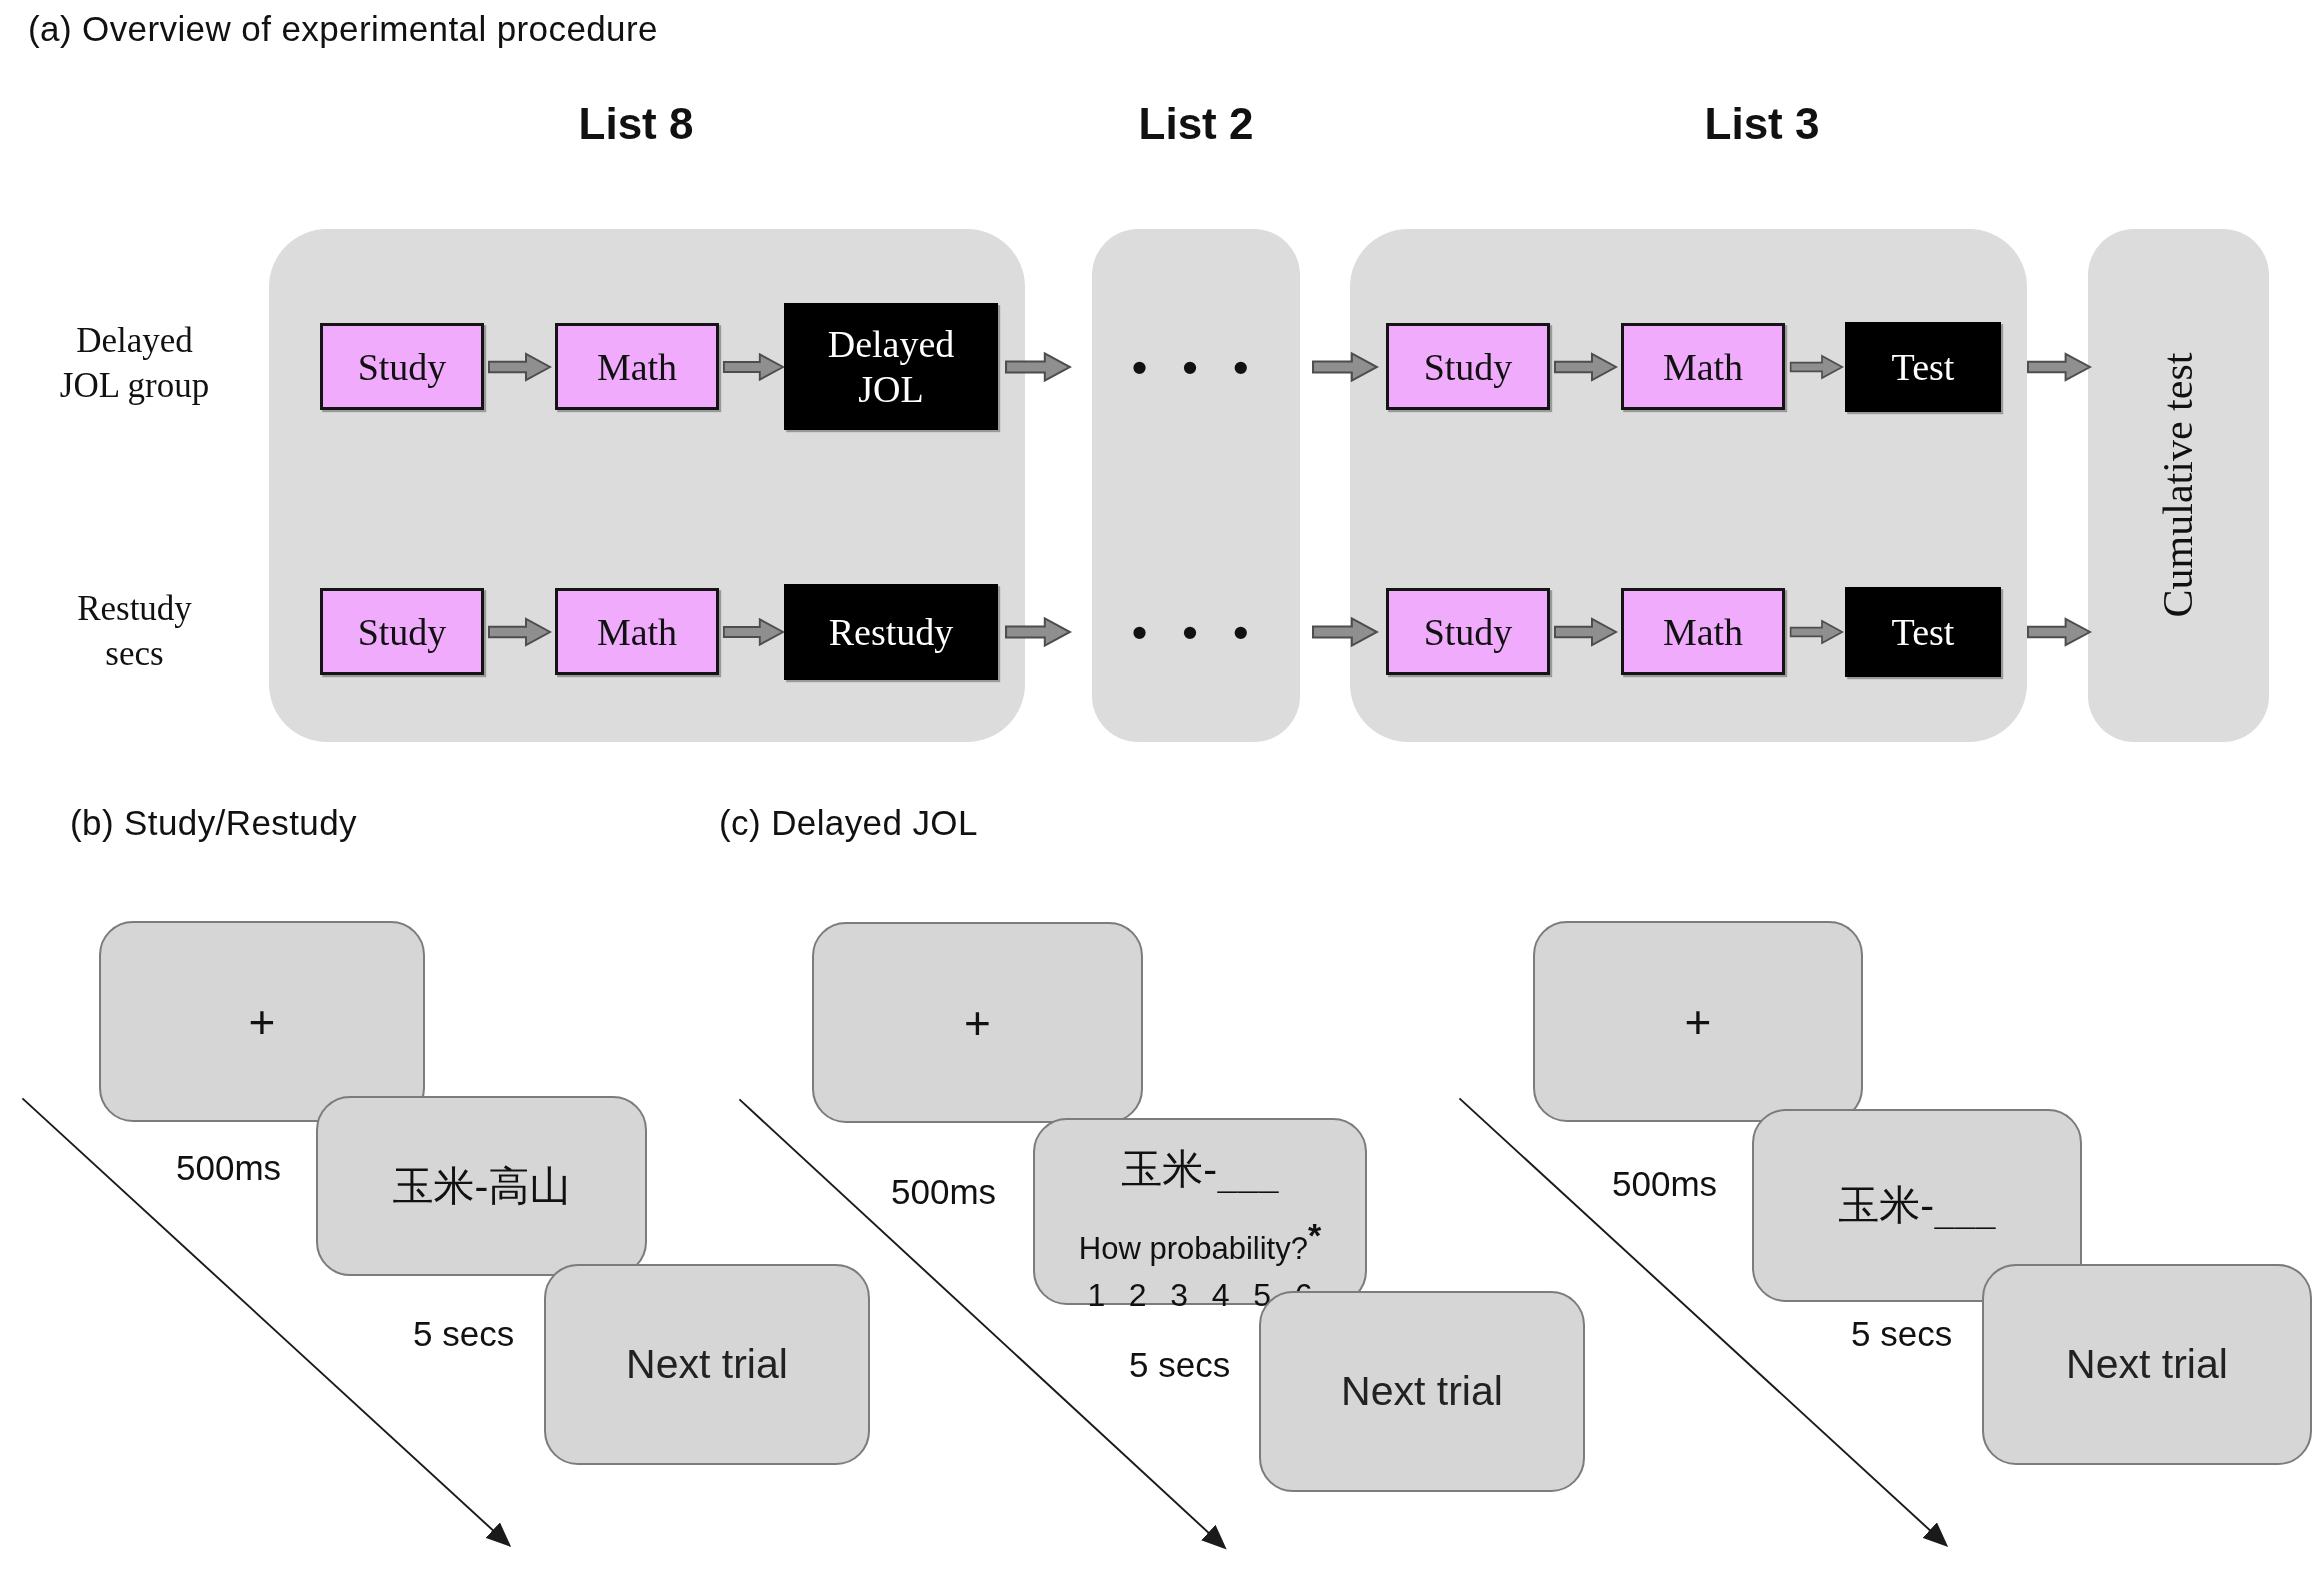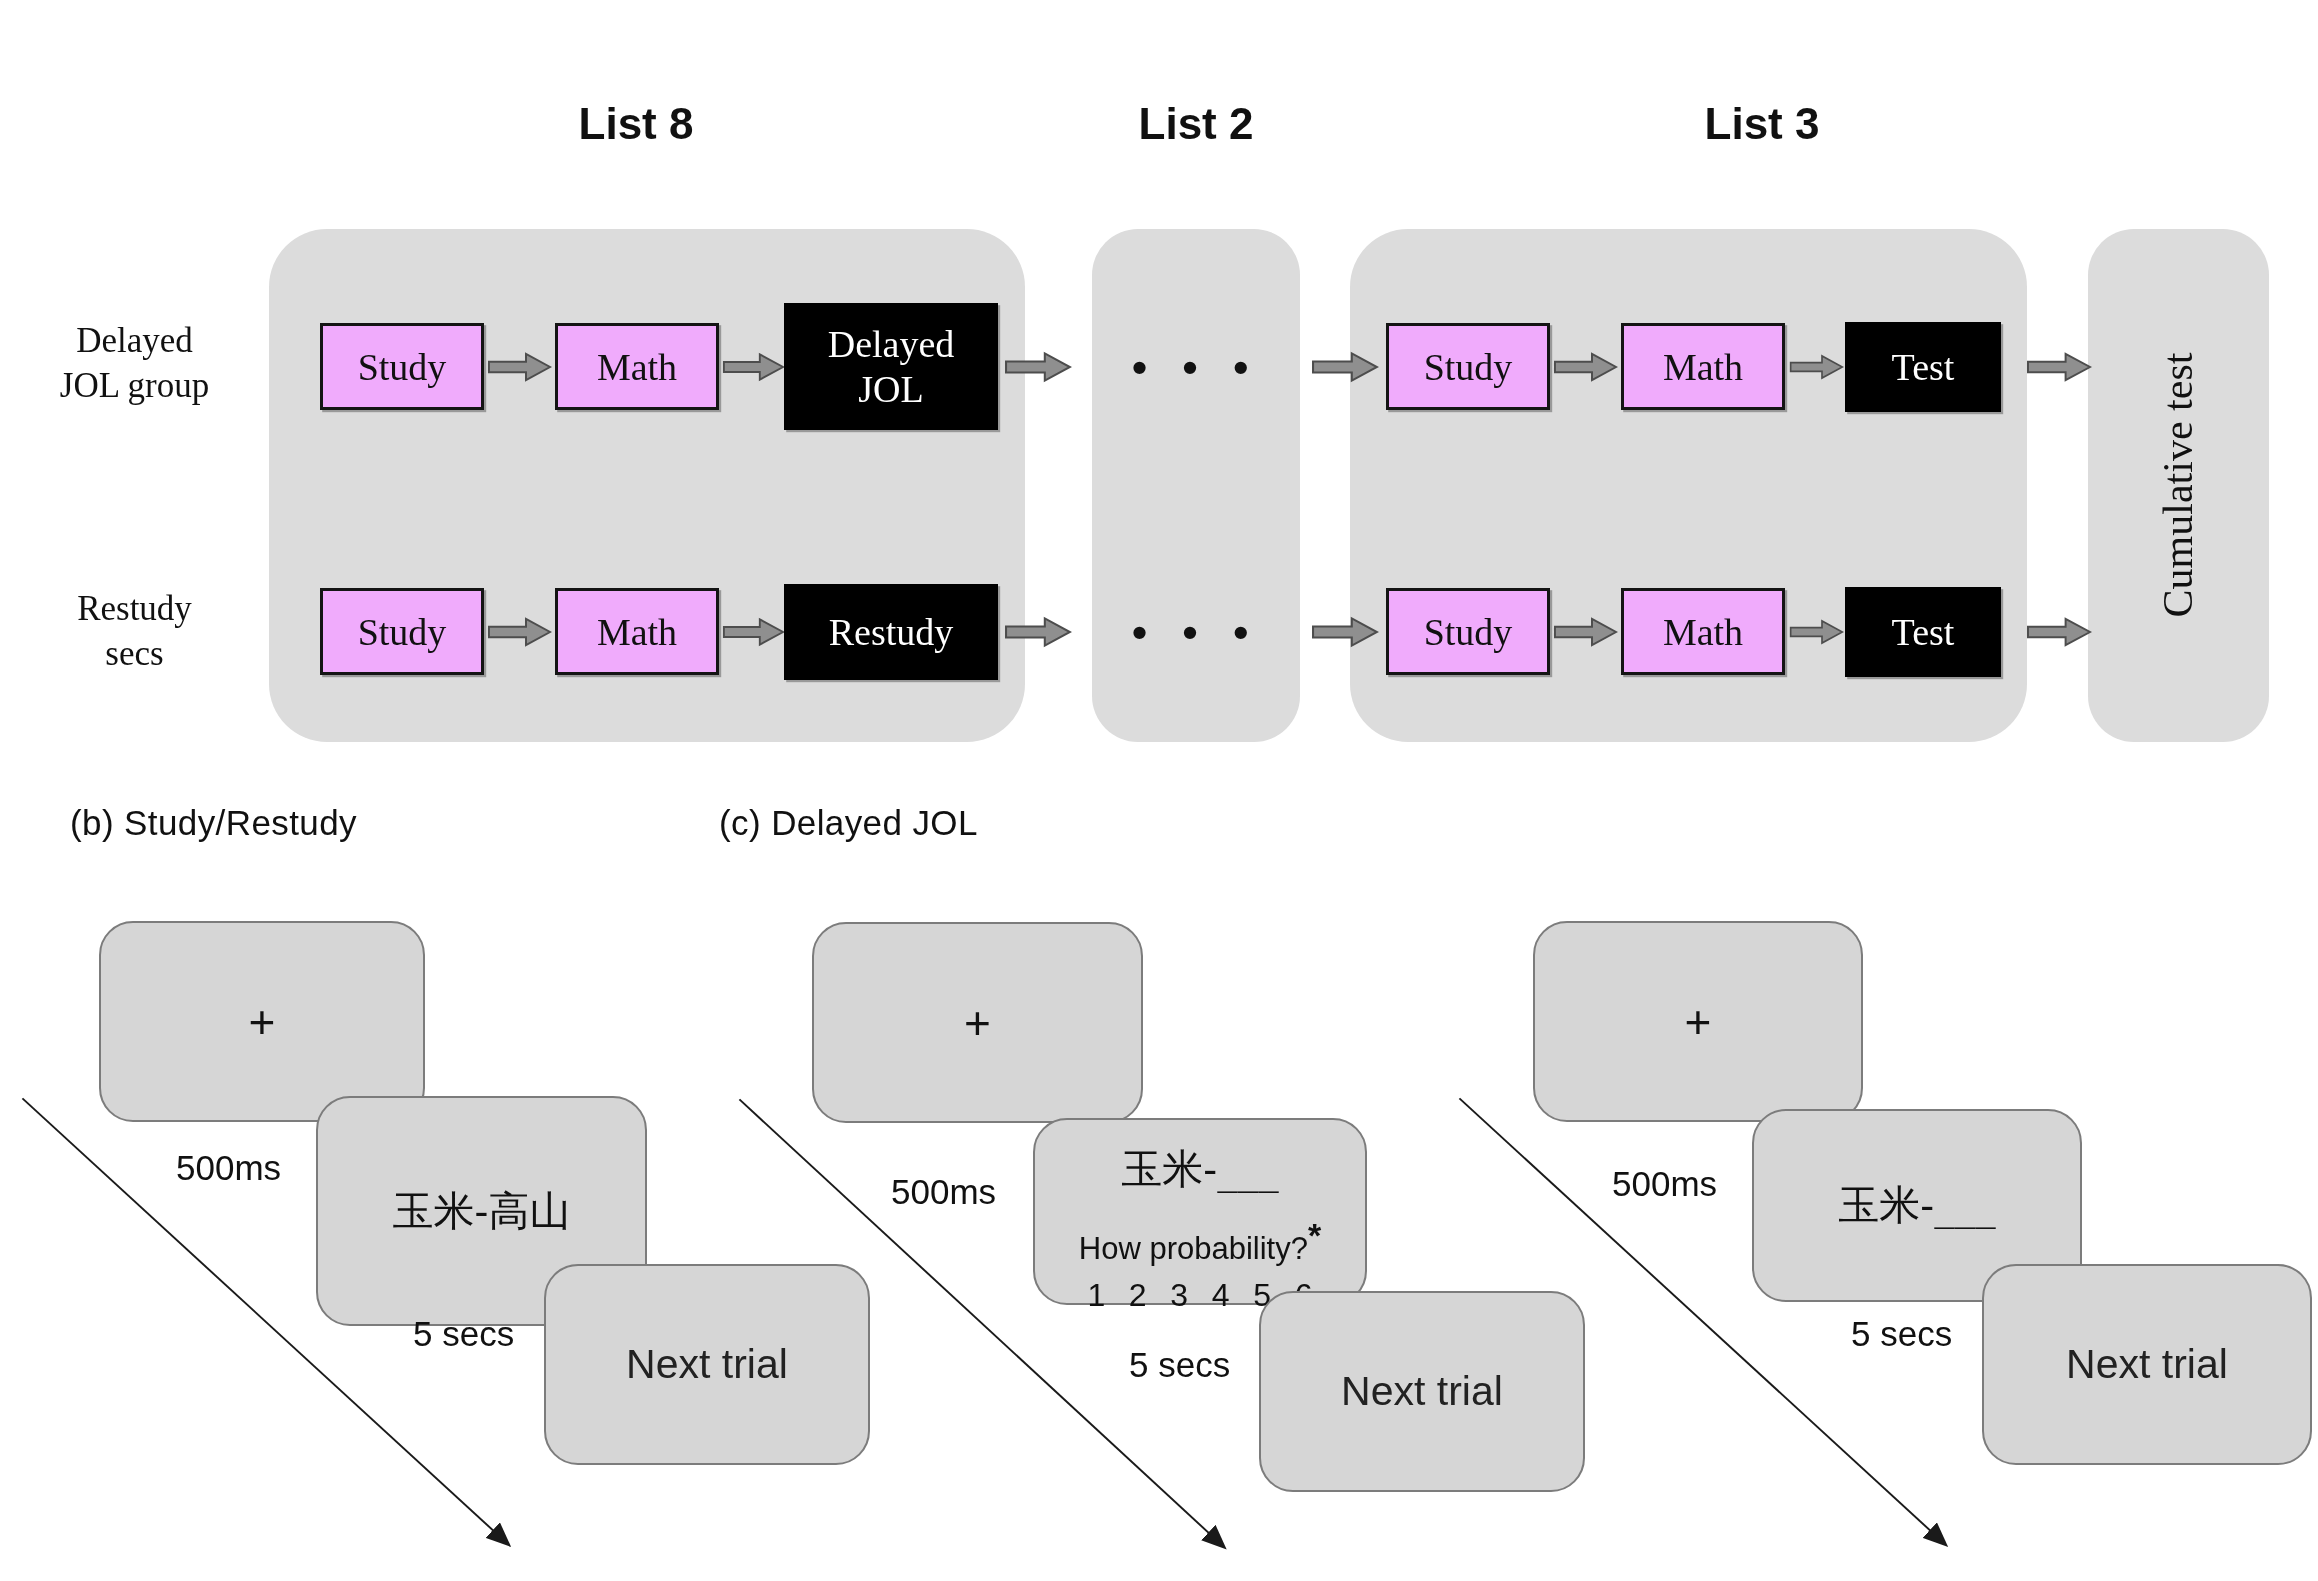--- a/index.html
+++ b/index.html
@@ -39,20 +39,21 @@
   .q .star { font-size:34px; font-weight:bold; position:relative; top:-11.8px; }
   .scaleline { font-size:32px; word-spacing:14.8px; margin-top:10px; white-space:nowrap; }
   .diag { position:absolute; overflow:visible; }
   .diag line { stroke:#1a1a1a; stroke-width:2.6; }
 </style>
 </head>
 <body>
 
 <div class="stage">
 
+  <div class="abs panel-label" style="left:28px; top:8.9px;">(a) Overview of experimental procedure</div>
 
   <div class="abs list-header" style="left:636px; top:99px;">List 8</div>
   <div class="abs list-header" style="left:1196px; top:99px;text-align:center;">List 2</div>
   <div class="abs list-header" style="left:1762px; top:99px;">List 3</div>
 
   <div class="abs container" style="left:269px;  top:229px; width:756px; height:513px;"></div>
   <div class="abs container small" style="left:1092px; top:229px; width:208px;  height:513px;"></div>
   <div class="abs container" style="left:1350px; top:229px; width:677px;  height:513px;"></div>
   <div class="abs container small" style="left:2088px; top:229px; width:181px;  height:513px;"></div>
 
@@ -153,21 +154,21 @@
       <path d="M0,0 L13,5.5 L0,11 Z" fill="#1a1a1a"></path>
         </marker>
       </defs>
     <line x1="10" y1="10" x2="668" y2="614" marker-end="url(#ah-d)"></line>
   </svg>
 
   <div class="abs card" style="left:99px; top:921px; width:326px; height:201px;">
     <span class="fix">+</span>
   </div>
   <div class="abs dur" style="left:176px; top:1148px;">500ms</div>
-  <div class="abs card" style="left:316px; top:1096px; width:331px; height:230px;">
+  <div class="abs card" style="left:316px; top:1096px; width:331px; height:180px;">
     <span class="stim">玉米-高山</span>
   </div>
   <div class="abs dur" style="left:413px; top:1314px;">5 secs</div>
   <div class="abs card" style="left:544px; top:1264px; width:326px; height:201px;">
     <span class="next">Next trial</span>
   </div>
 
   <div class="abs card" style="left:812px; top:922px; width:331px; height:201px;">
     <span class="fix">+</span>
   </div>

